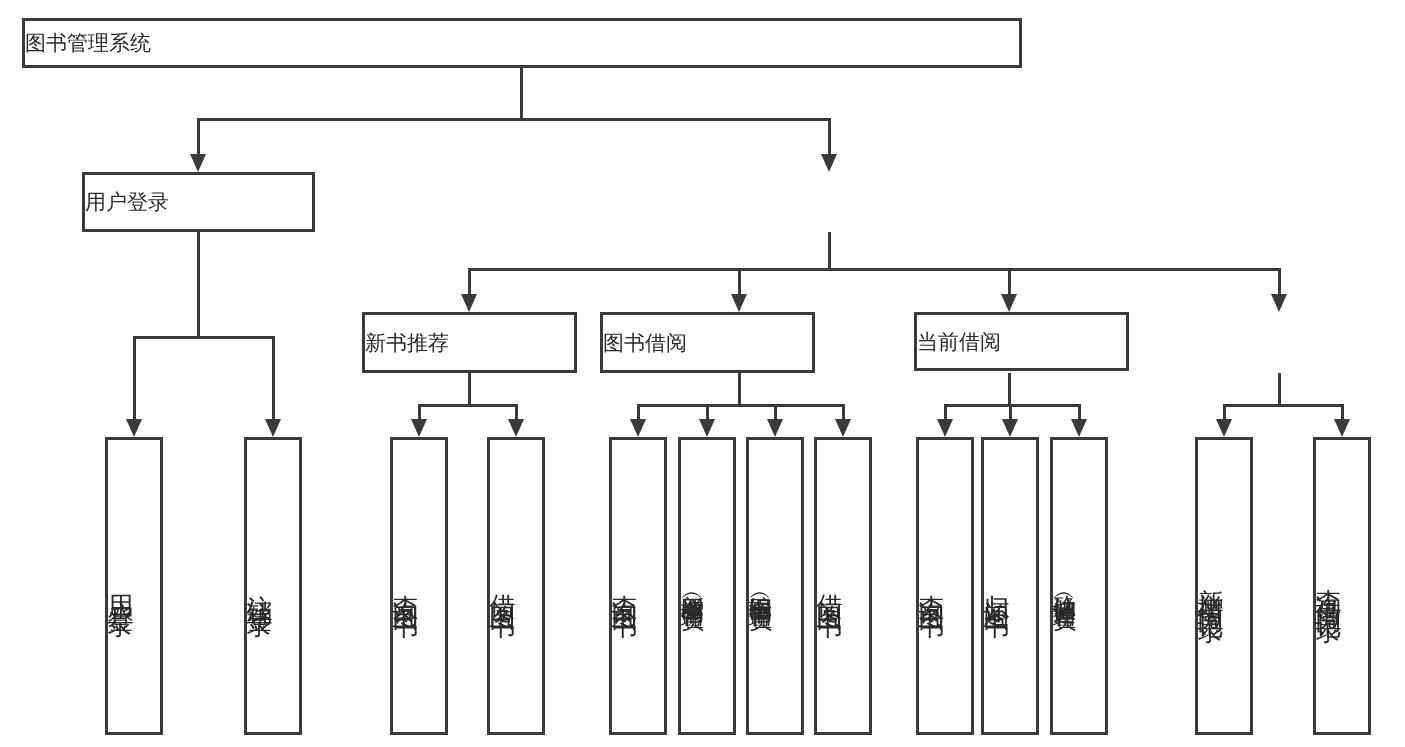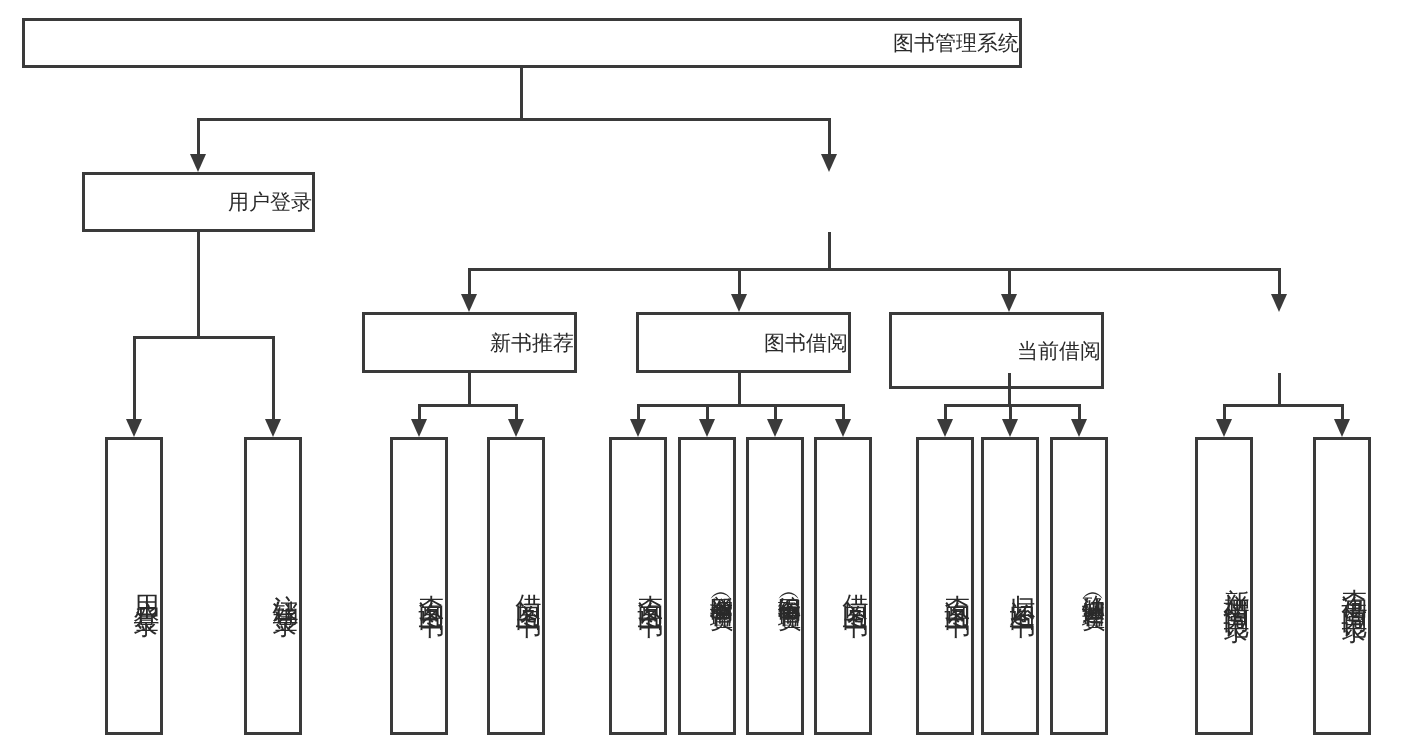--- a/index.html
+++ b/index.html
@@ -10,21 +10,21 @@
   }
   html,body{margin:0;padding:0;background:var(--background);}
   .canvas{
     position:relative;width:1405px;height:747px;overflow:hidden;
     background:var(--background);
     font-family:"Liberation Sans","DejaVu Sans",sans-serif;
     color:var(--text);
   }
   .box{
     position:absolute;border:3px solid var(--line);background:#fff;
-    display:flex;align-items:center;justify-content:flex-end;
+    display:flex;align-items:center;justify-content:flex-start;
     font-size:21px;box-sizing:border-box;
   }
   .leaf{font-size:26px;}
   .vtext{
     writing-mode:vertical-rl;text-orientation:mixed;
     letter-spacing:6px;line-height:1;
   }
   .leaf.long{font-size:23px;}
   .leaf.long .vtext{letter-spacing:2px;}
   .vline{position:absolute;width:3px;background:var(--line);}
@@ -74,24 +74,24 @@
   <div class="vline" style="left:738px;top:268px;height:28px"></div>
   <div class="arrow" style="left:731px;top:294px"></div>
   <div class="vline" style="left:1008px;top:268px;height:28px"></div>
   <div class="arrow" style="left:1001px;top:294px"></div>
   <div class="vline" style="left:1278px;top:268px;height:28px"></div>
   <div class="arrow" style="left:1271px;top:294px"></div>
 
   <div class="box" style="left:362px;top:312px;width:215px;height:61px">
     <span>新书推荐</span>
   </div>
-  <div class="box" style="left:636px;top:312px;width:215px;height:61px">
+  <div class="box" style="left:600px;top:312px;width:215px;height:61px">
     <span>图书借阅</span>
   </div>
-  <div class="box" style="left:889px;top:312px;width:215px;height:77px">
+  <div class="box" style="left:914px;top:312px;width:215px;height:59px">
     <span>当前借阅</span>
   </div>
 
   <div class="vline" style="left:468px;top:373px;height:33px"></div>
   <div class="hline" style="left:418px;top:404px;width:100px"></div>
   <div class="vline" style="left:418px;top:404px;height:17px"></div>
   <div class="arrow" style="left:411px;top:419px"></div>
   <div class="vline" style="left:515px;top:404px;height:17px"></div>
   <div class="arrow" style="left:508px;top:419px"></div>
 

